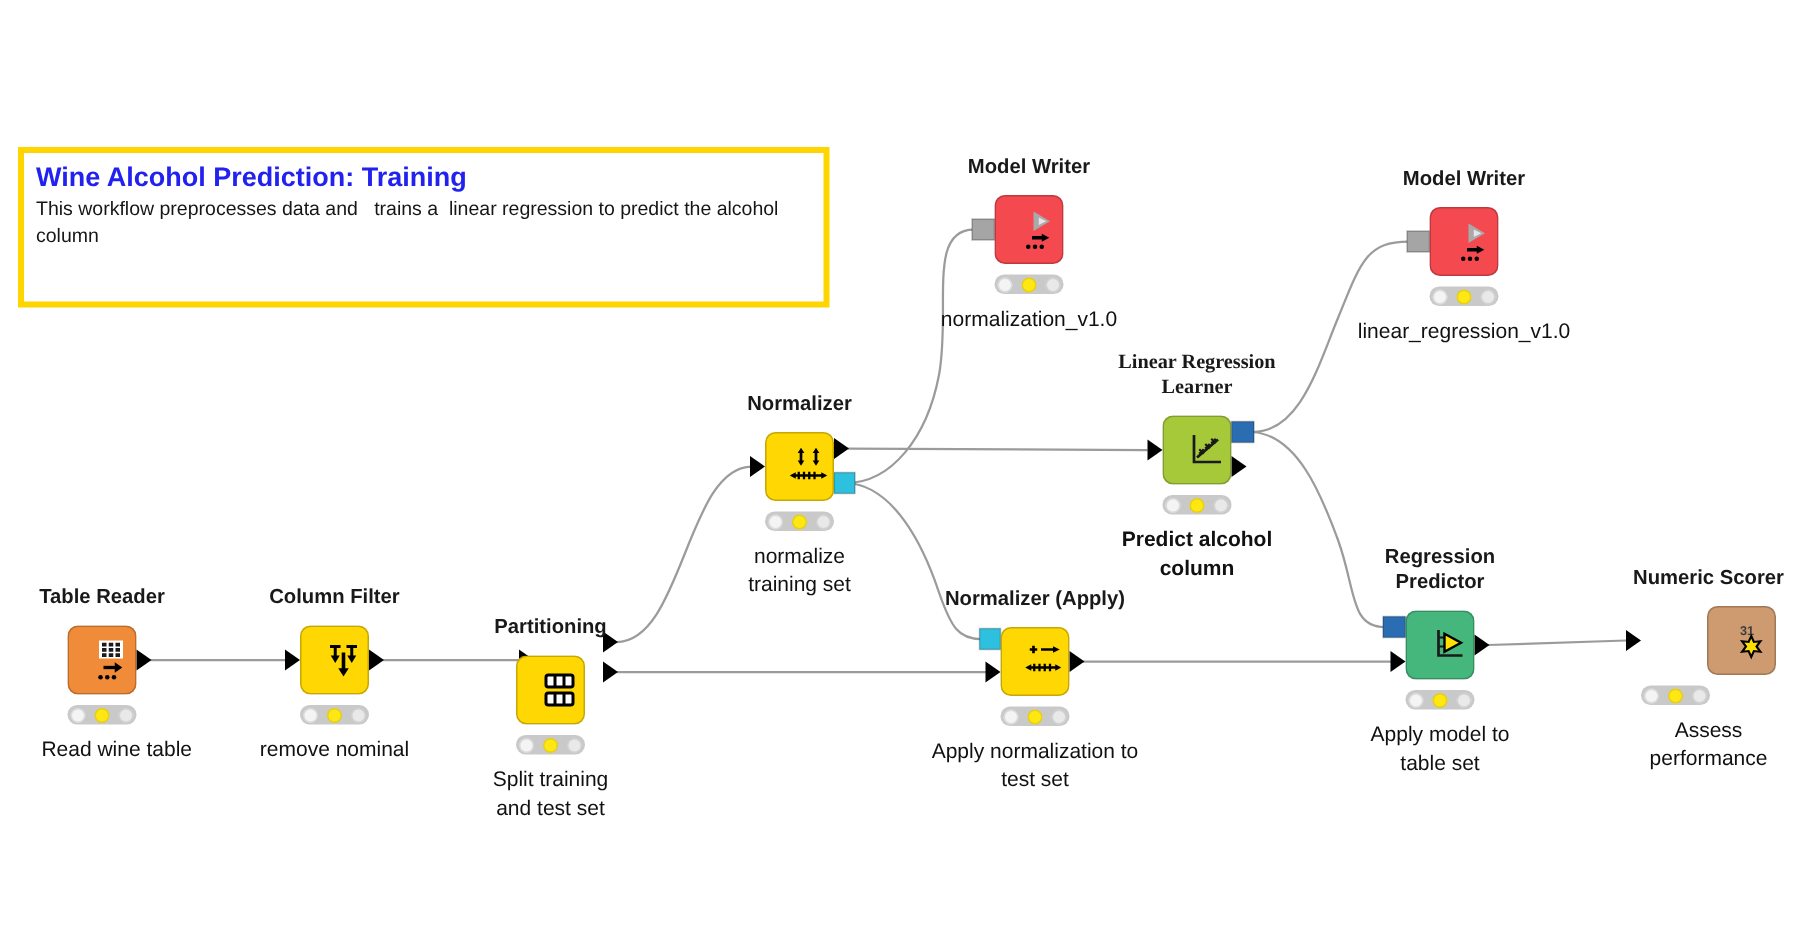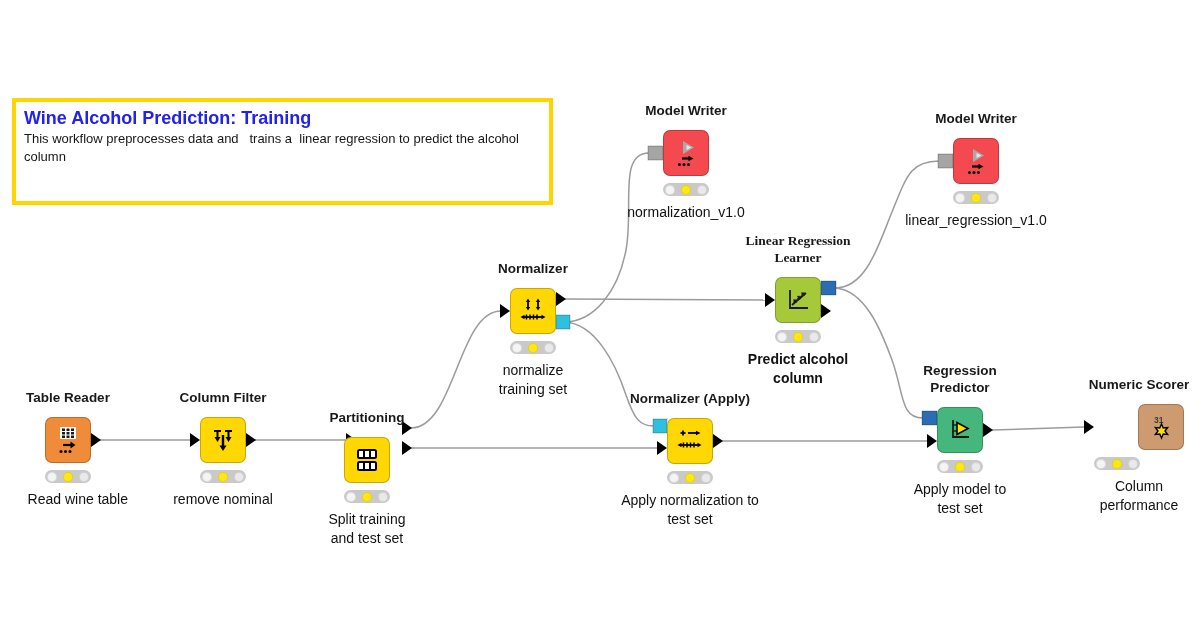--- a/index.html
+++ b/index.html
@@ -19,21 +19,21 @@
   .ann-body  { color:#161616; font-size:13px; line-height:18px; white-space:pre-wrap; }
 
   
   #wires { position:absolute; left:0; top:0; z-index:1; }
 
   
   .node { position:absolute; width:46px; height:46px; z-index:2; }
   .nbody {
     width:46px; height:46px; box-sizing:border-box; border-radius:7px;
     border:1px solid rgba(0,0,0,0.22);
-    display:flex; align-items:center; justify-content:center;
+    display:flex; align-items:center; justify-content:flex-end;
   }
   .nbody.source      { background:#EF8B39; }
   .nbody.manipulator { background:#FFD703; }
   .nbody.sink        { background:#F3494F; }
   .nbody.learner     { background:#A6C939; }
   .nbody.predictor   { background:#45B77D; }
   .nbody.scorer      { background:#CE9A70; }
 
   .nlabel {
     position:absolute; bottom:57px; left:50%; transform:translateX(-50%);
@@ -316,32 +316,32 @@
         <line x1="9" y1="11" x2="13" y2="11" stroke="#1a1a1a" stroke-width="1.4"></line>
         <line x1="9" y1="17" x2="13" y2="17" stroke="#1a1a1a" stroke-width="1.4"></line>
         <polygon points="13,8.5 24,14.5 13,20.5" fill="#FFE000" stroke="#000" stroke-width="1.6"></polygon>
       </svg>
     </div>
     <div class="tlight">
       <span class="dot"></span>
       <span class="dot on"></span>
       <span class="dot right"></span>
     </div>
-    <div class="ncaption" style="width:100px;">Apply model to test set</div>
+    <div class="ncaption" style="width:100px;">Apply model to table set</div>
   </div>
 
   <div class="node" style="left:1094px; top:404px;padding-left:44px;">
     <div class="nlabel">Numeric Scorer</div>
     <div class="nbody scorer">
       <svg width="32" height="32" viewBox="0 0 32 32">
         <text x="9" y="12" font-size="8.5" font-weight="bold" fill="#3d3d3d" font-family="Liberation Sans, sans-serif">31</text>
         <polygon fill="#FFDF00" stroke="#000" stroke-width="1.4" points="16.5,13 18.25,16.97 22.6,16.5 20,20 22.6,23.5 18.25,23.03 16.5,27 14.75,23.03 10.4,23.5 13,20 10.4,16.5 14.75,16.97"></polygon>
       </svg>
     </div>
     <div class="tlight">
       <span class="dot"></span>
       <span class="dot on"></span>
       <span class="dot right"></span>
     </div>
-    <div class="ncaption" style="width:100px;">Column performance</div>
+    <div class="ncaption" style="width:100px;">Assess performance</div>
   </div>
 
 </div>
 
 </body></html>

